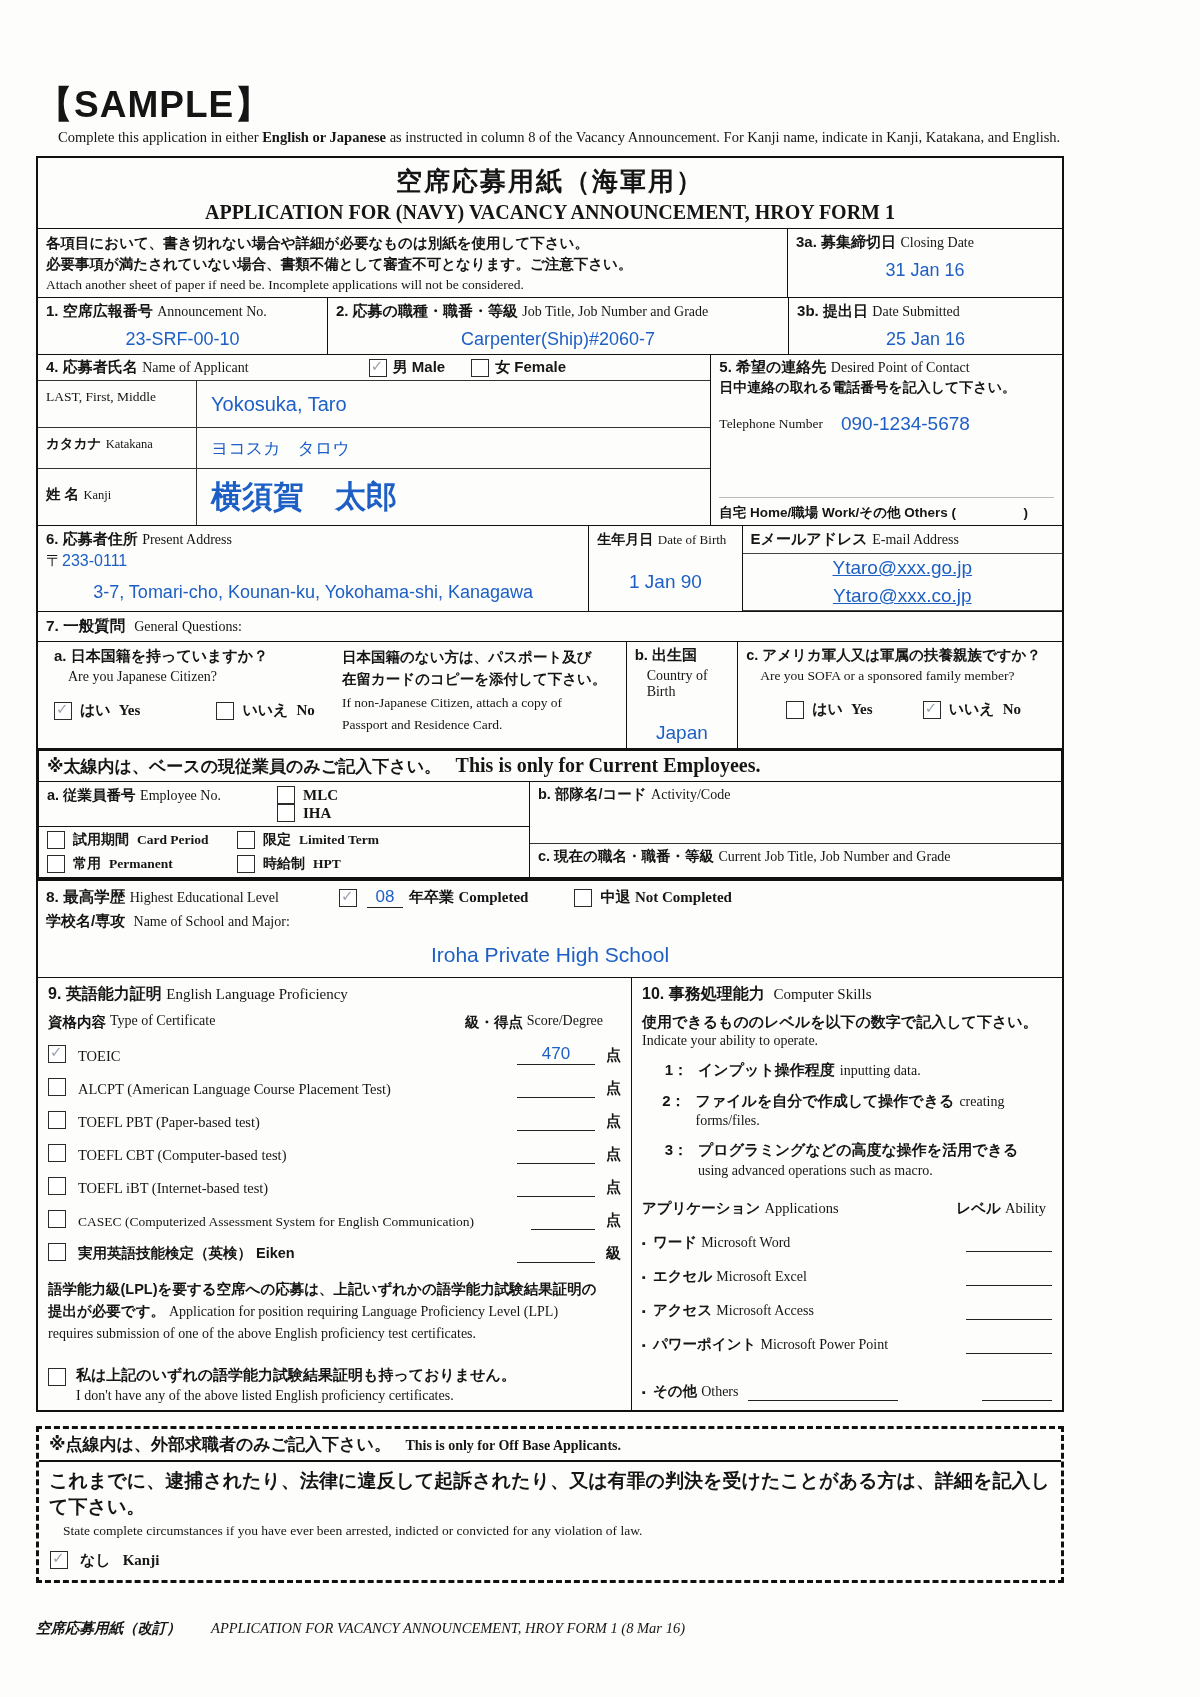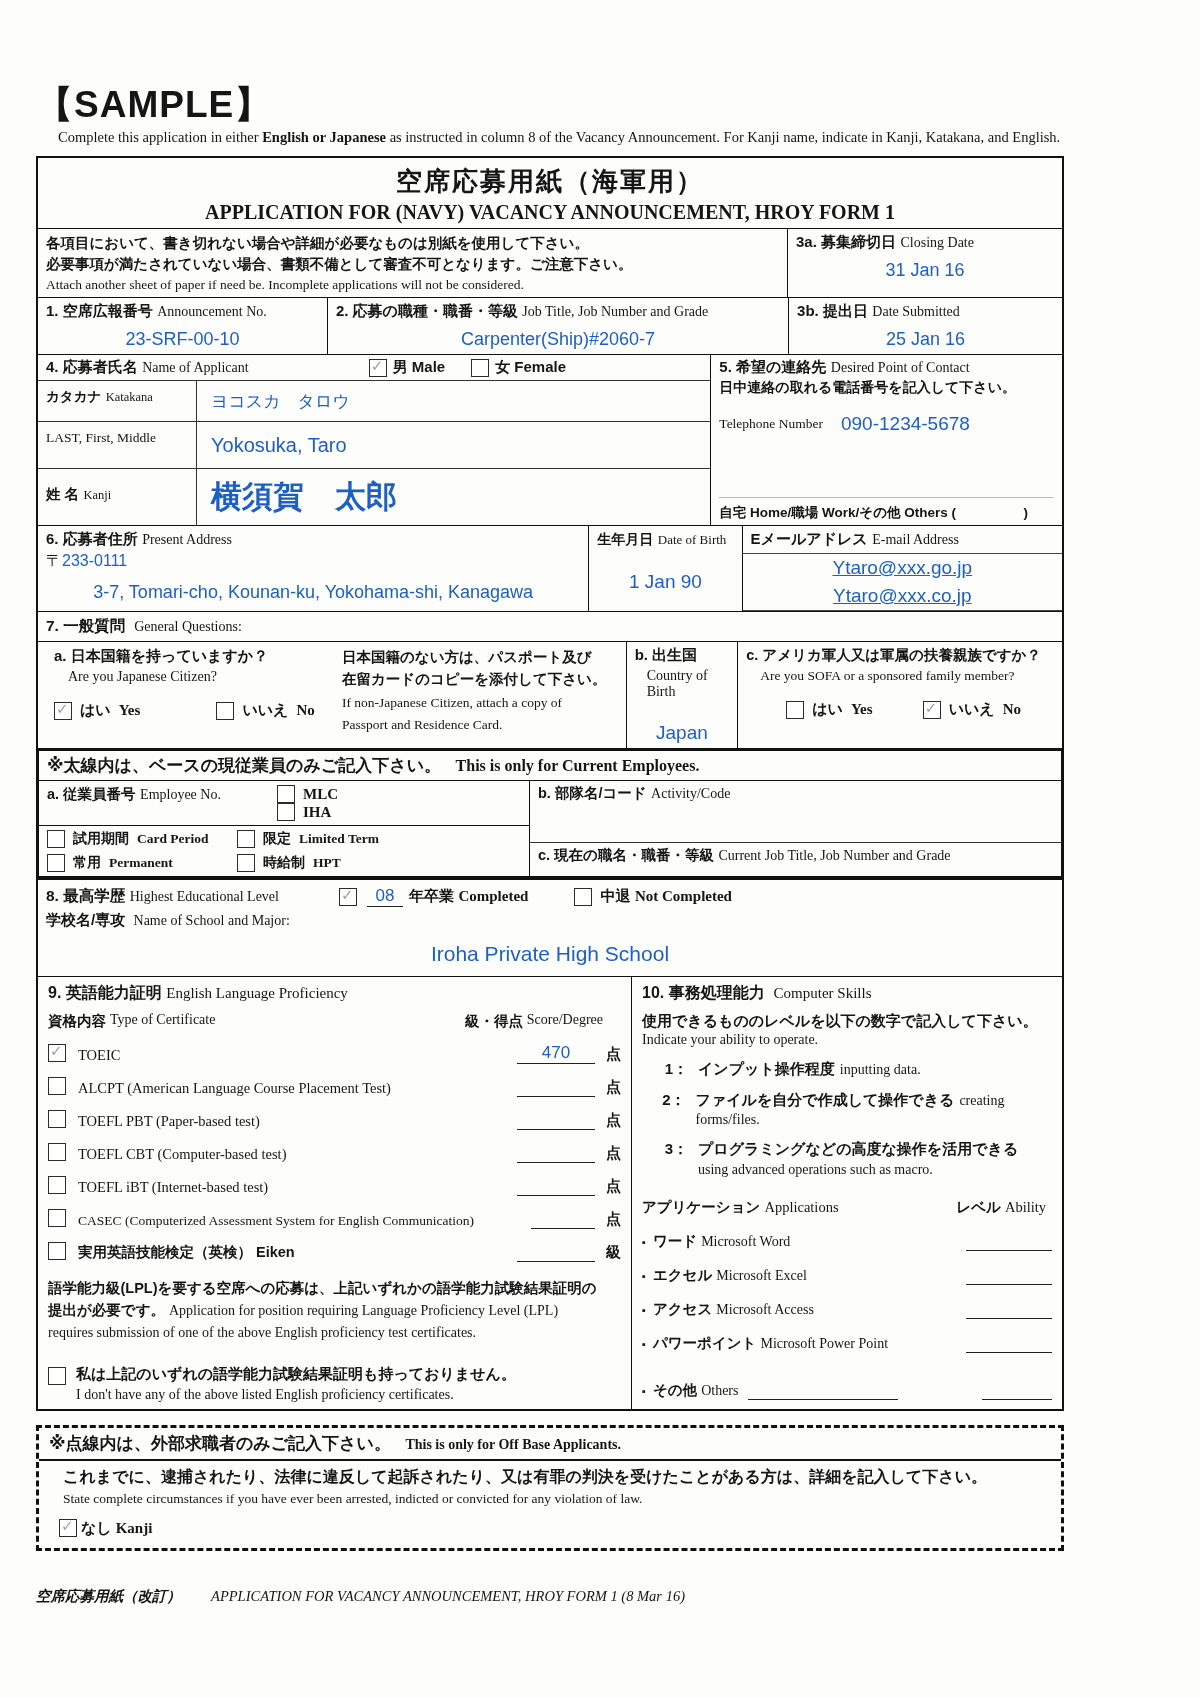--- a/index.html
+++ b/index.html
@@ -82,21 +82,21 @@
   .midjp{font-size:14.5px;font-weight:600;line-height:1.5;}
   .miden{font-size:13.5px;line-height:1.5;margin-top:2px;}
   
   .cb{display:inline-block;width:16px;height:16px;border:1.6px solid #2b2b2b;position:relative;vertical-align:middle;flex:none;background:#fff;}
   .cb.checked::after{content:"✓";position:absolute;left:1px;top:-3px;font-size:15px;color:#99a1ab;font-weight:bold;}
   .cblab{font-size:15px;font-weight:600;}
   
   .empbox{border:3px solid #111;margin:0 -2px;border-left-width:3px;}
   .emp-head{padding:3px 8px;border-bottom:1.5px solid #111;}
   .emp-head .jp{font-size:17px;font-weight:bold;}
-  .emp-head .en{font-size:16px;font-weight:bold;margin-left:10px;}
+  .emp-head .en{font-size:20px;font-weight:bold;margin-left:10px;}
   .emp-body{display:flex;}
   .emp-left{width:490px;display:flex;flex-direction:column;}
   .emp-left-top{display:flex;flex:1;}
   .emp-a{width:230px;padding:4px 8px;box-sizing:border-box;}
   .emp-cbcol{flex:1;padding:4px 8px;display:flex;flex-direction:column;justify-content:space-around;}
   .emp-cbrow{display:flex;align-items:center;gap:8px;}
   .emp-left-bottom{border-top:1.5px solid #111;padding:4px 8px;}
   .emp-bgrid{display:grid;grid-template-columns:190px 1fr;row-gap:6px;}
   .emp-right{flex:1;border-left:1.5px solid #111;display:flex;flex-direction:column;}
   .emp-b{height:62px;padding:3px 8px;box-sizing:border-box;border-bottom:1px solid #333;}
@@ -141,23 +141,23 @@
   .app-row .alab{font-size:14.5px;font-weight:600;}
   .app-row .alab .en{font-weight:normal;font-size:14px;}
   .ability-line{margin-left:auto;width:86px;border-bottom:1.6px solid #222;min-height:16px;}
   .inline-blank{display:inline-block;width:150px;border-bottom:1.6px solid #222;margin-left:10px;min-height:14px;}
   
   .offbox{border:3.5px dashed #111;margin-top:14px;}
   .off-head{padding:4px 10px;border-bottom:2px solid #111;}
   .off-head .jp{font-size:17px;font-weight:bold;}
   .off-head .en{font-size:14px;font-weight:bold;margin-left:10px;}
   .off-body{padding:6px 10px 10px 10px;}
-  .off-jp{font-size:16px;font-weight:600;margin-left:14px;font-family:Liberation Serif, serif;}
+  .off-jp{font-size:19px;font-weight:600;margin-left:0;font-family:Liberation Serif, serif;}
   .off-en{font-size:13.5px;margin-left:14px;margin-top:3px;}
-  .off-none{display:flex;align-items:center;gap:4px;margin-top:12px;margin-left:10px;}
+  .off-none{display:flex;align-items:center;gap:12px;margin-top:12px;margin-left:1px;}
   
   .footer{margin-top:36px;font-style:italic;font-size:14.5px;}
   .footer .fjp{font-weight:600;margin-right:26px;}
 </style>
 </head>
 <body>
 
 <div class="page">
 
   <div class="sample">【SAMPLE】</div>
@@ -213,35 +213,35 @@
               <span class="cb checked"></span>
               <span class="jp">男 Male</span>
             </span>
             <span class="gopt">
               <span class="cb"></span>
               <span class="jp">女 Female</span>
             </span>
           </div>
         </div>
         <div class="name-grid">
+          <div class="name-row" style="height:46px;">
+            <div class="name-lab">
+              <span class="kat-en en" style="font-size:13.5px;">LAST, First, Middle</span>
+            </div>
+            <div class="name-val">
+              <span class="hw" style="font-size:20px;">Yokosuka, Taro</span>
+            </div>
+          </div>
           <div class="name-row" style="height:40px;">
             <div class="name-lab">
               <span class="kat-lab jp">カタカナ</span>
               <span class="kat-en en">Katakana</span>
             </div>
             <div class="name-val">
               <span class="hw" style="font-size:17px;">ヨコスカ　タロウ</span>
-            </div>
-          </div>
-          <div class="name-row" style="height:46px;">
-            <div class="name-lab">
-              <span class="kat-en en" style="font-size:13.5px;">LAST, First, Middle</span>
-            </div>
-            <div class="name-val">
-              <span class="hw" style="font-size:20px;">Yokosuka, Taro</span>
             </div>
           </div>
           <div class="name-row" style="height:56px;">
             <div class="name-lab" style="padding-top:16px;">
               <span class="kat-lab jp" style="font-size:14.5px;">姓 名</span>
               <span class="kat-en en">Kanji</span>
             </div>
             <div class="name-val">
               <span class="hw" style="font-size:31px;font-weight:600;">横須賀　太郎</span>
             </div>

